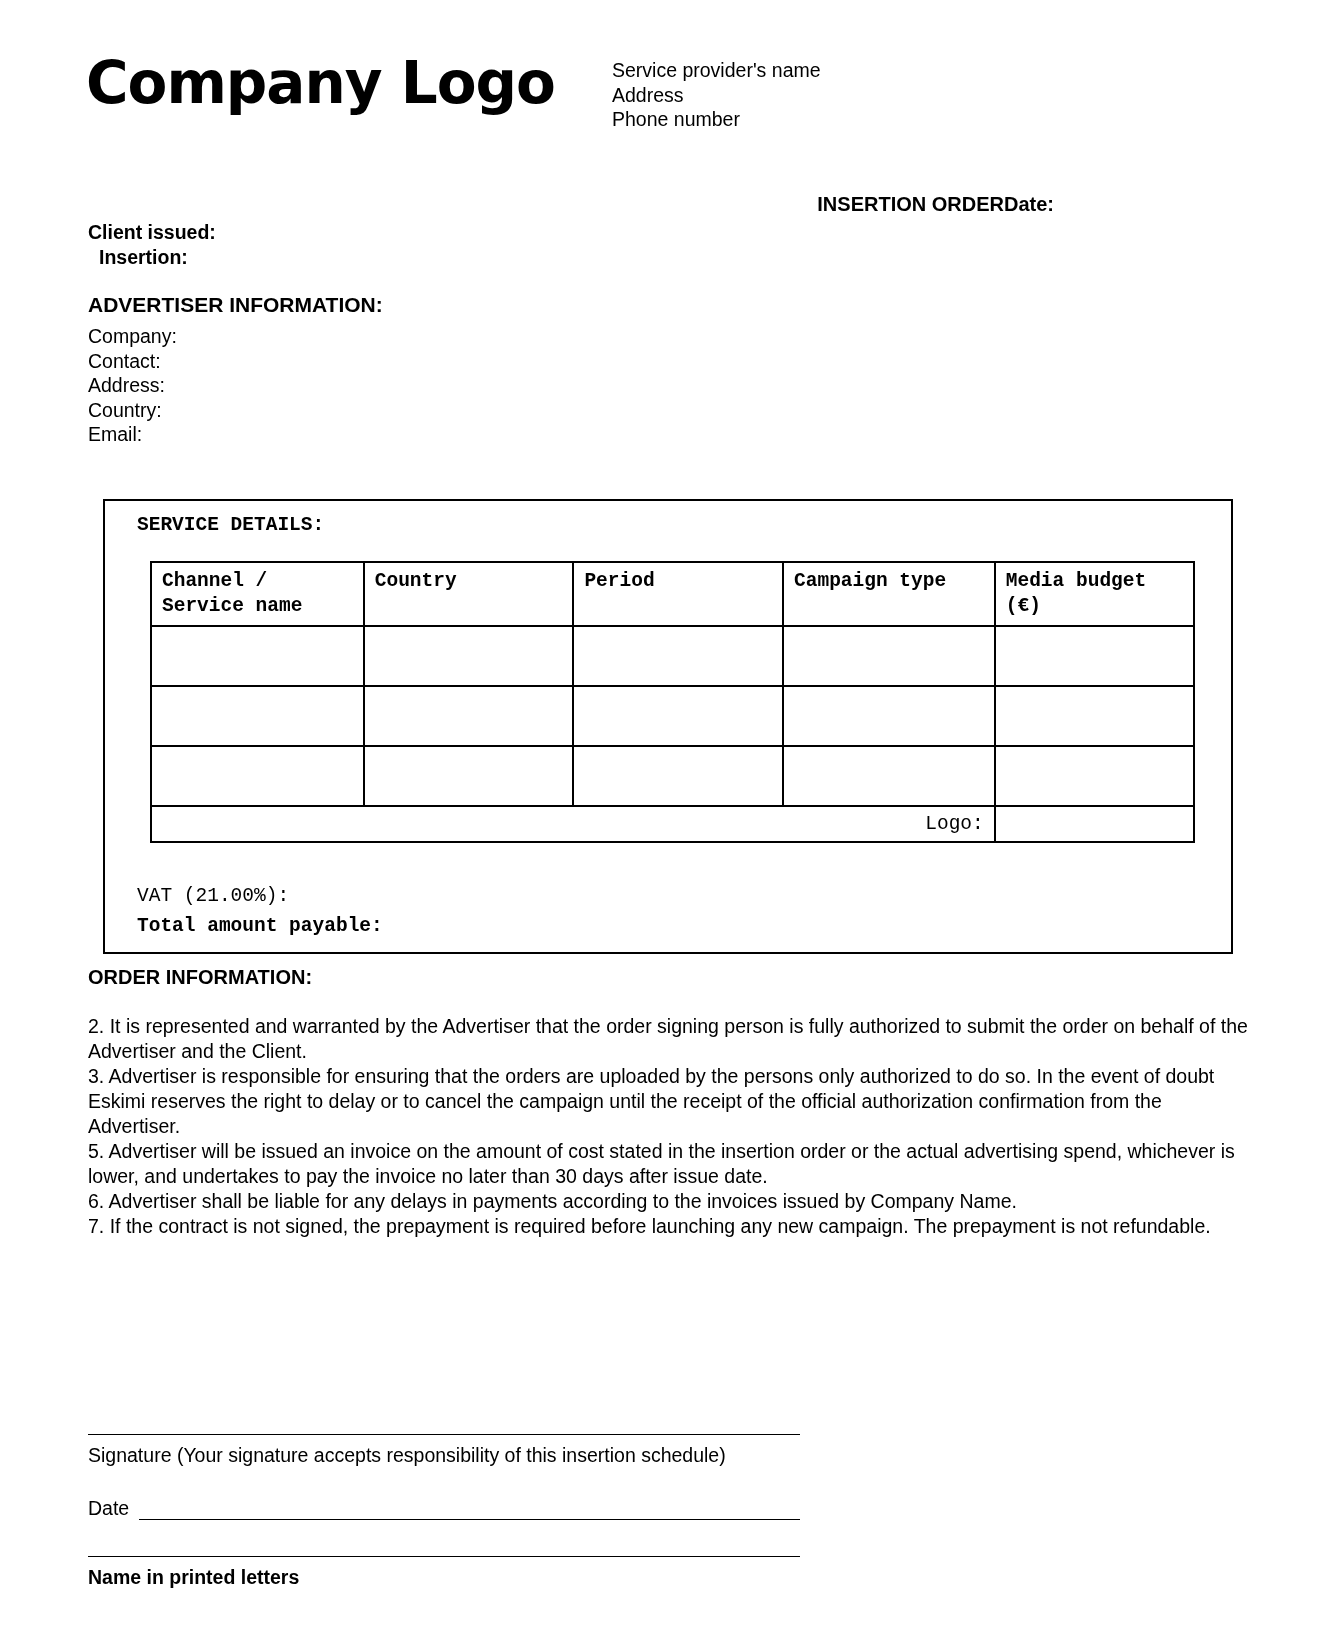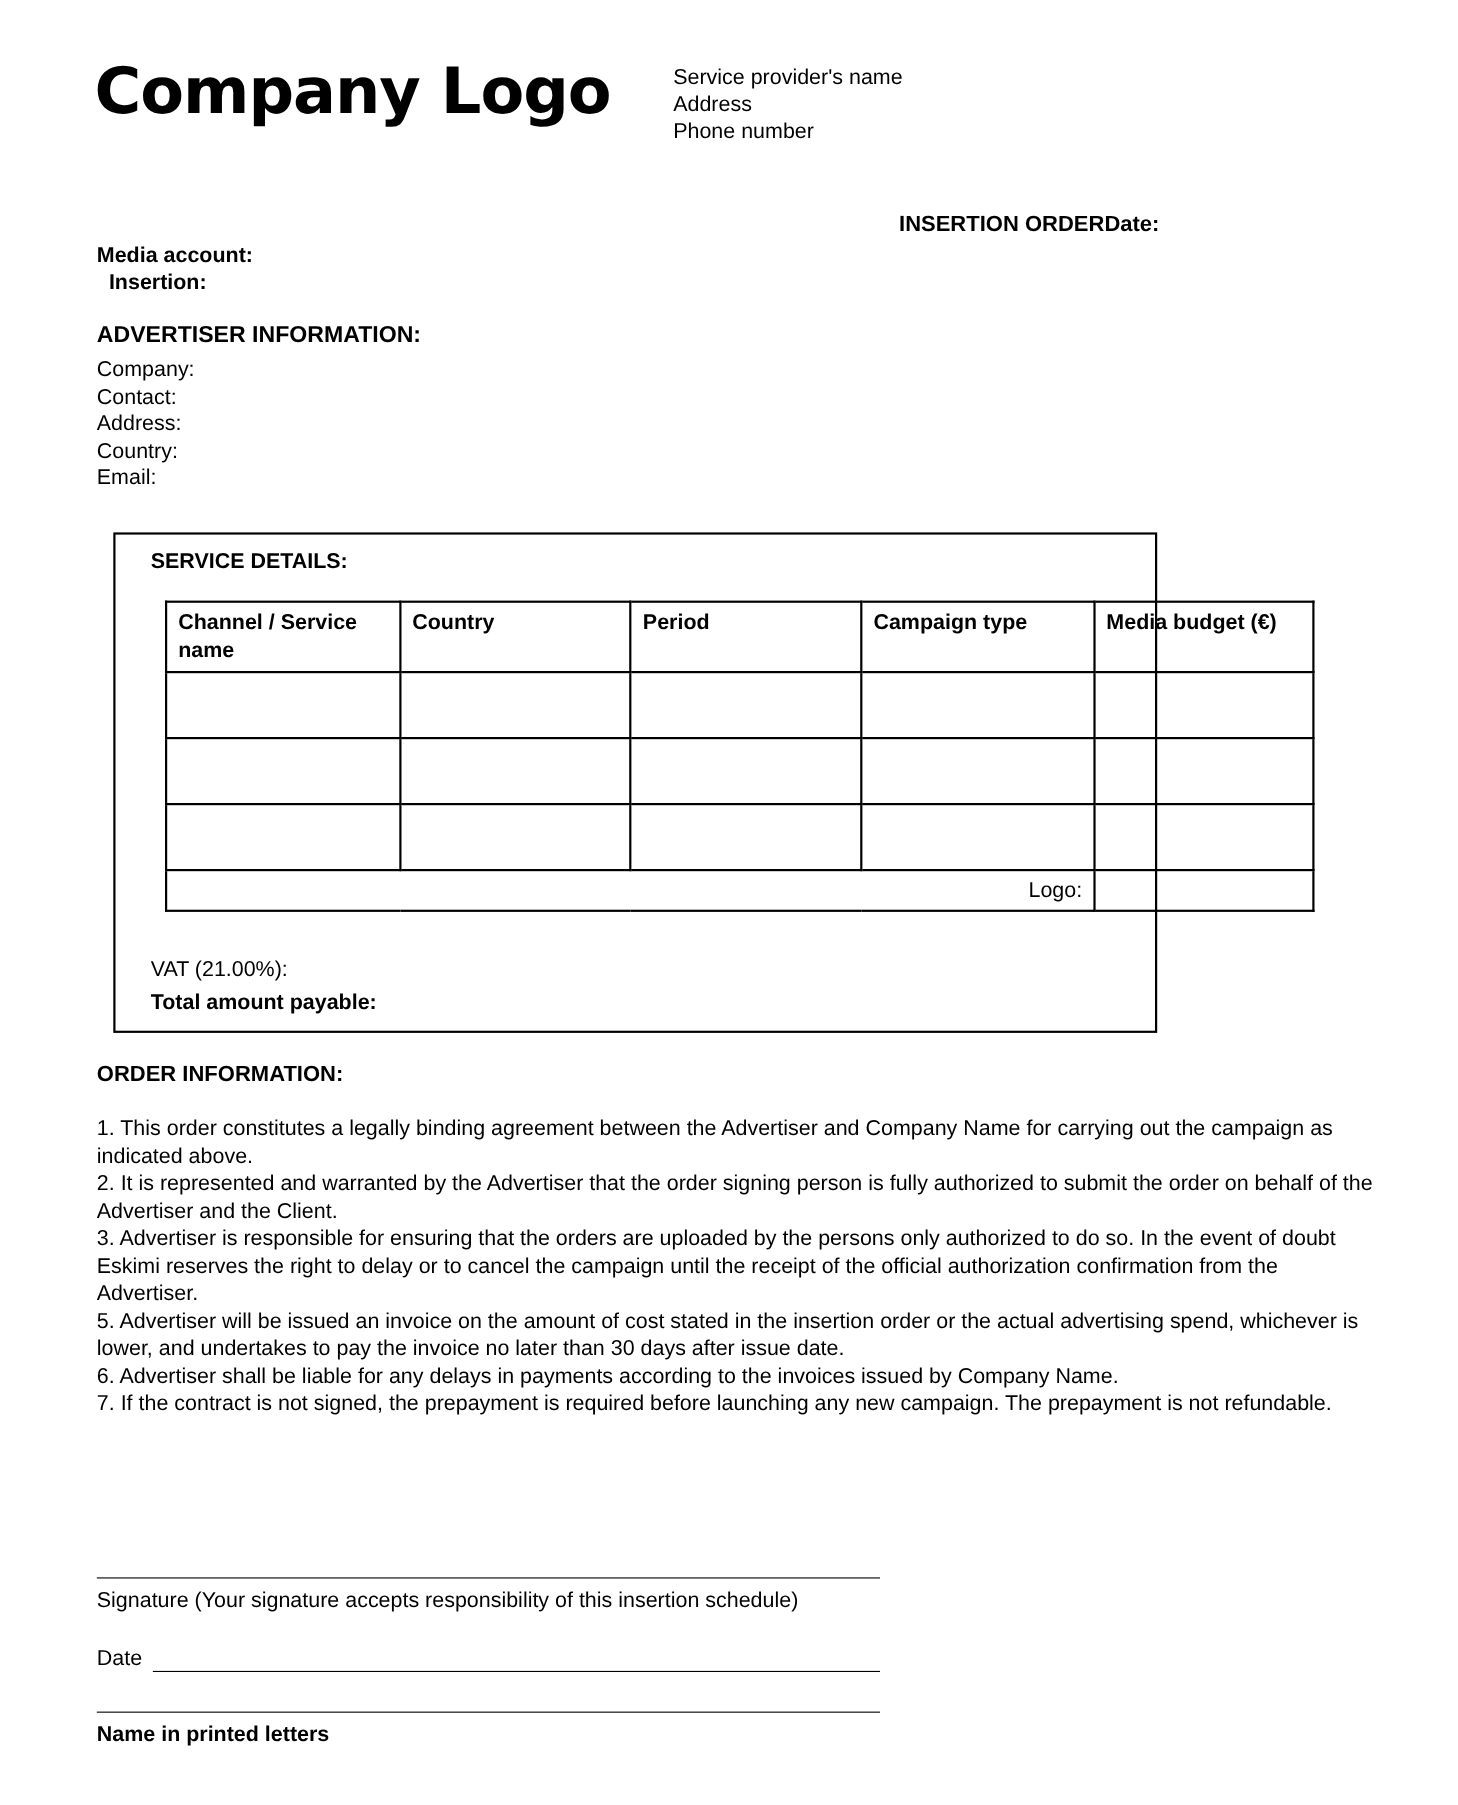--- a/index.html
+++ b/index.html
@@ -28,22 +28,23 @@
   .provider{left:612px;top:58px;font-size:19.5px;line-height:24.5px;}
   
   .io-row{left:88px;top:193px;width:966px;display:flex;justify-content:flex-end;font-weight:bold;font-size:20px;}
   .client-account{left:88px;top:221px;font-weight:bold;font-size:19.5px;}
   .insertion{left:99px;top:246px;font-weight:bold;font-size:19.5px;}
   
   .adv-heading{left:88px;top:293px;font-weight:bold;font-size:21px;}
   .adv-fields{left:88px;top:324px;font-size:19.5px;line-height:24.6px;}
   
   .service-box{
-    left:103px;top:484px;width:949px;height:455px;
+    left:103px;top:499px;width:1130px;height:455px;
     border:2px solid var(--ink);
+    font-family:Liberation Mono, monospace;
   }
   .sd-heading{left:32px;top:13px;font-weight:bold;font-size:19.5px;}
   .svc-table{
     position:absolute;left:45px;top:60px;width:1045px;
     border-collapse:collapse;table-layout:fixed;
   }
   .svc-table th,.svc-table td{
     border:2px solid var(--ink);
     font-size:19.5px;
     padding:6px 10px;
@@ -77,21 +78,21 @@
 <div class="abs provider">
   <div>Service provider's name</div>
   <div>Address</div>
   <div>Phone number</div>
 </div>
 
 <div class="abs io-row">
   <span>INSERTION ORDER</span>
   <span>Date:</span>
 </div>
-<div class="abs client-account">Media account:</div>
+<div class="abs client-account">Client issued:</div>
 <div class="abs insertion">Insertion:</div>
 
 <div class="abs adv-heading">ADVERTISER INFORMATION:</div>
 <div class="abs adv-fields">
   <div>Company:</div>
   <div>Contact:</div>
   <div>Address:</div>
   <div>Country:</div>
   <div>Email:</div>
 </div>
@@ -144,21 +145,20 @@
       </tr>
     </tbody>
   </table>
 
   <div class="abs vat-line">VAT (21.00%):</div>
   <div class="abs payable-line">Total amount payable:</div>
 </div>
 
 <div class="abs oi-heading">ORDER INFORMATION:</div>
 <div class="abs terms">
-  <div class="term">1. This order constitutes a legally binding agreement between the Advertiser and Company Name  for carrying out the campaign as  indicated above.</div>
   <div class="term">2. It is represented and warranted by the Advertiser that the order signing person is fully authorized to submit the order on behalf of the Advertiser and the Client.</div>
   <div class="term">3. Advertiser is responsible for ensuring that the orders are uploaded by the persons only authorized to do so. In the event of doubt Eskimi reserves the right to delay or to cancel the campaign until the receipt of the official authorization confirmation from the Advertiser.</div>
   <div class="term">5. Advertiser will be issued an invoice on the amount of cost stated in the insertion order or the actual advertising spend, whichever is lower, and undertakes to pay the invoice no later than 30 days after issue date.</div>
   <div class="term">6. Advertiser shall be liable for any delays in payments according to the invoices issued by Company Name.</div>
   <div class="term">7. If the contract is not signed, the prepayment is required before launching any new campaign. The prepayment is not refundable.</div>
 </div>
 
 <div class="abs rule sig-rule-1"></div>
 <div class="abs sig-caption">Signature (Your signature accepts responsibility of this insertion schedule)</div>
 <div class="abs date-row">

